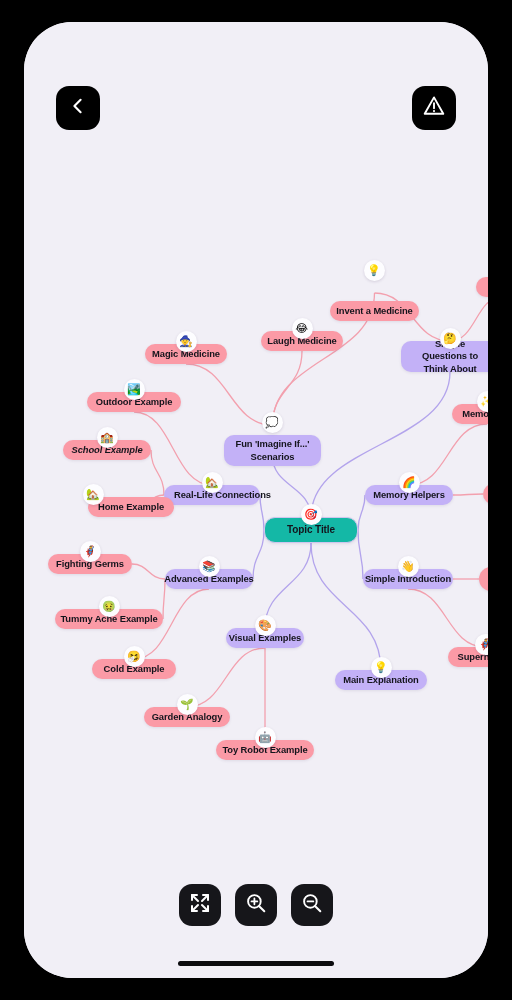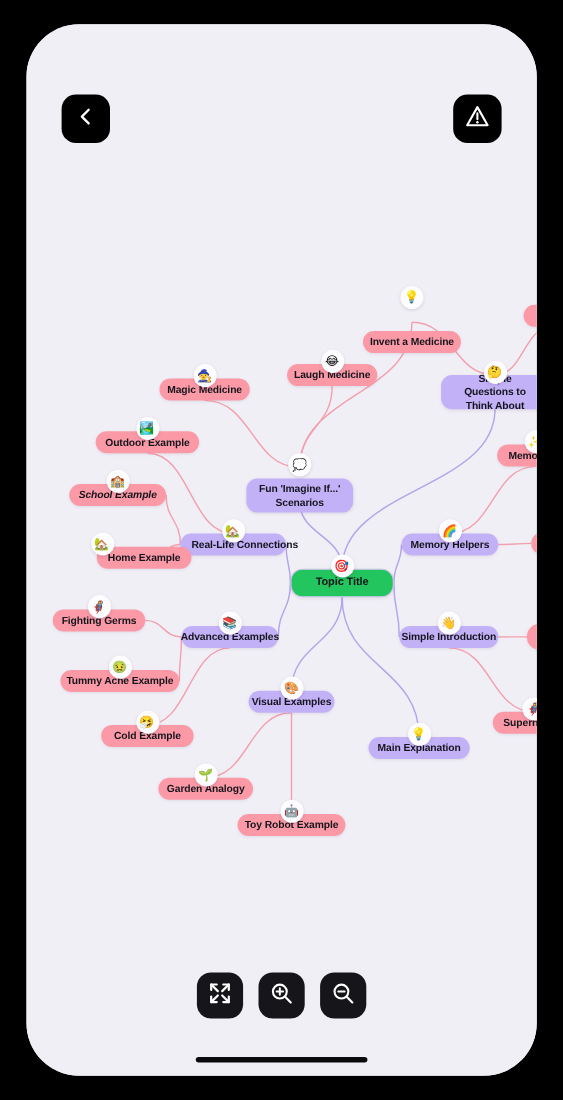--- a/index.html
+++ b/index.html
@@ -92,21 +92,21 @@
     font-weight: bold;
     color: #14141c;
     letter-spacing: -0.1px;
     line-height: 12px;
     padding: 7px 11px;
     box-shadow: 0 1px 3px rgba(60,40,90,.10);
     cursor: pointer;
     white-space: nowrap;
   }
   .node.root {
-    background: #22c55e;
+    background: #14b8a6;
     border: 1.2px solid #cfc6ee;
     border-radius: 11px;
     font-size: 10px;
   }
   .node.branch {
     background: #c3b1f7;
     border-radius: 10px;
   }
   .node.branch.two-line { white-space: normal; width: 96px; line-height: 12.5px; }
   .node.leaf {

